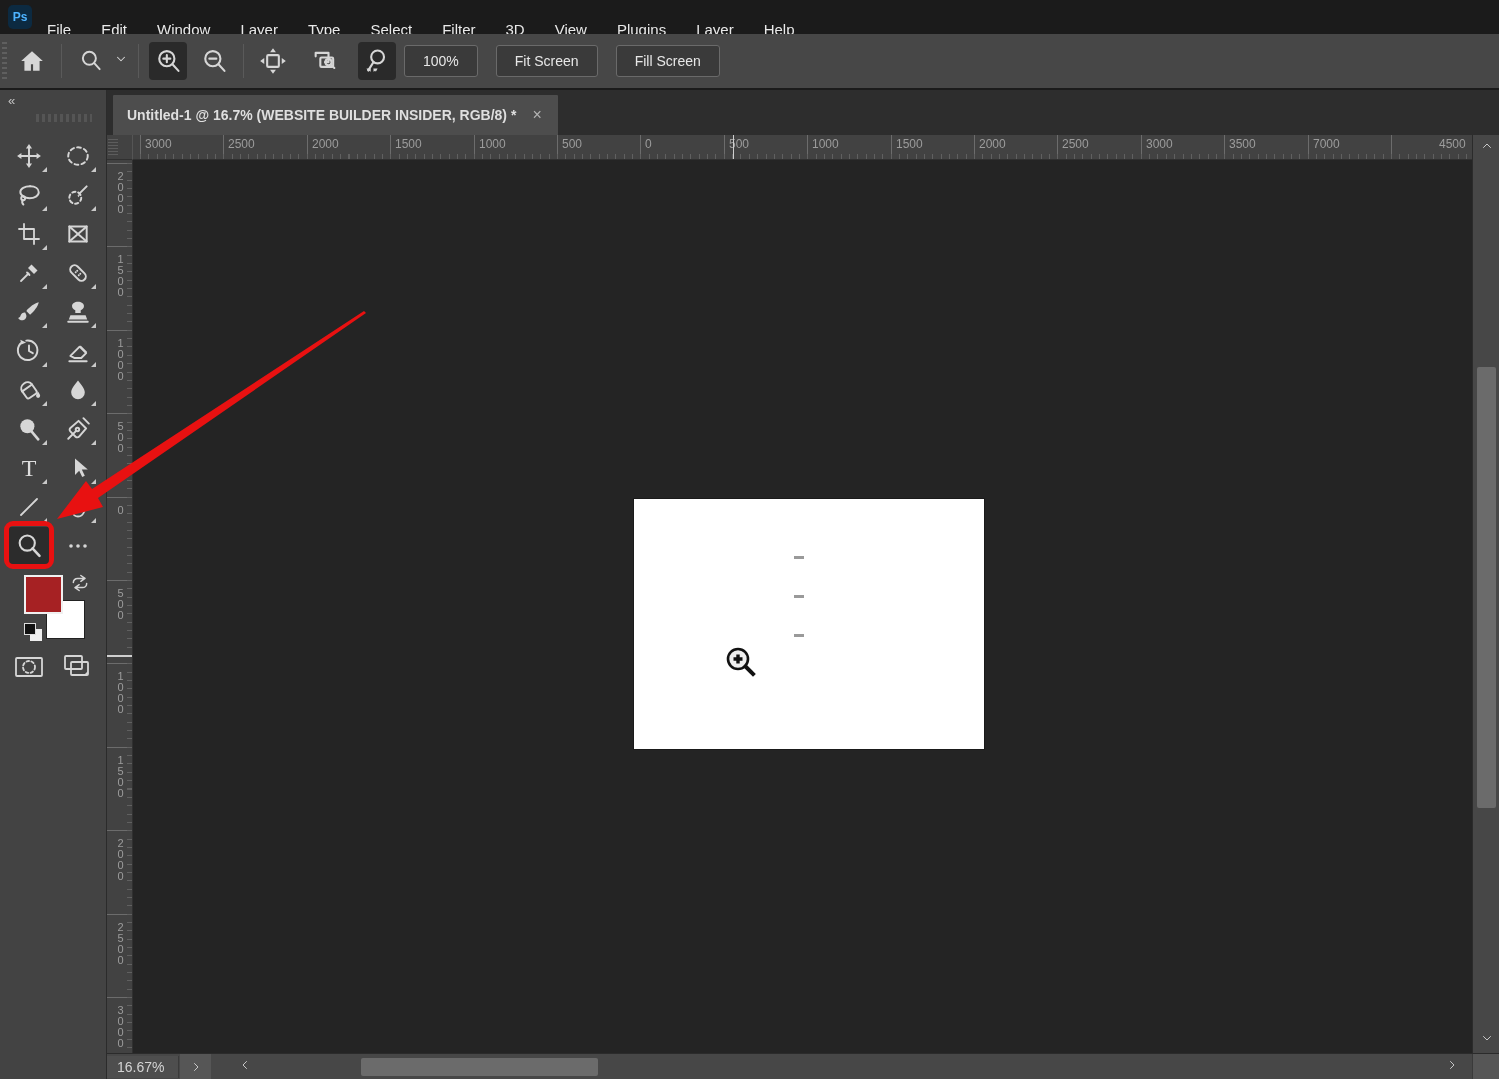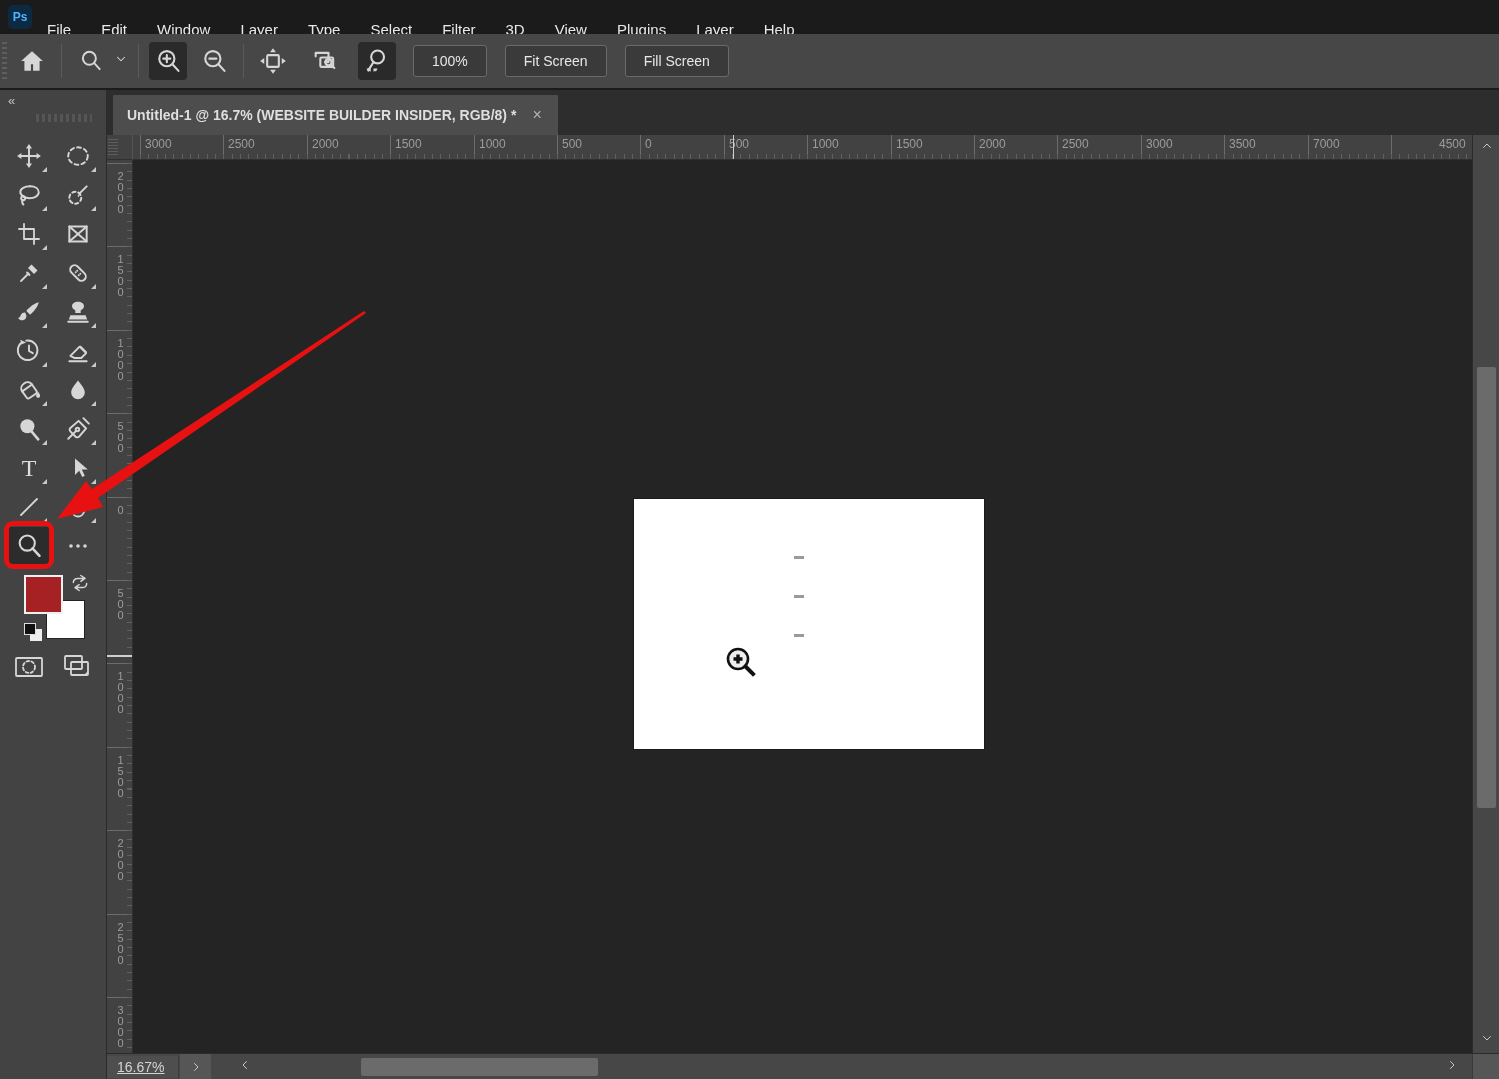--- a/index.html
+++ b/index.html
@@ -149,21 +149,21 @@
   .va-up { left:8px; top:4px; }
   .va-down { left:8px; bottom:6px; }
   
   .statusrow {
     position:absolute; left:107px; top:1053px; width:1392px; height:26px;
     background:#474747; border-top:1px solid #2b2b2b; display:flex; align-items:center;
     color:#d4d4d4; font-size:14px;
   }
   .zoom-field {
     width:72px; height:22px; background:#4e4e4e; display:flex; align-items:center;
-    padding-left:10px; border-right:1px solid #3a3a3a;text-decoration:underline;
+    padding-left:10px; border-right:1px solid #3a3a3a;
   }
   .doc-info {
     width:258px; height:26px; background:#565656; display:flex; align-items:center;
     justify-content:center;
   }
   .info-expand {
     width:32px; height:26px; background:#565656; border-left:1px solid #474747;
     display:flex; align-items:center; justify-content:center; color:#b9b9b9;
   }
   .hs-left { margin-left:28px; color:#9d9d9d; }
@@ -252,21 +252,21 @@
         </svg>
     </div>
     <div class="ob-btn pressed" style="margin-left:14px">
       <svg class="ic" width="28" height="28" viewBox="0 0 24 24">
           <circle cx="12.5" cy="8.5" r="5.5"></circle>
           <path d="M9 13l-4.5 7"></path>
           <path class="f" d="M3 18.5l3 0-1.5 2.8zM9.5 18.5l3 0-1.5 2.8z" transform="translate(0,0)"></path>
           <path class="f" d="M4 19.7l2.6-1.5v3zM9 18.2v3l2.6-1.5z"></path>
         </svg>
     </div>
-    <div class="txt-btn" style="margin-left:17px">100%</div>
+    <div class="txt-btn" style="margin-left:8px">100%</div>
     <div class="txt-btn">Fit Screen</div>
     <div class="txt-btn">Fill Screen</div>
   </div>
 
   <div class="toolbar">
     <div class="collapse">«</div>
     <div class="tb-grip"></div>
 
     <div class="tool flyout" style="left:8px;top:47px">
       <svg class="ic" width="26" height="26" viewBox="0 0 24 24">

